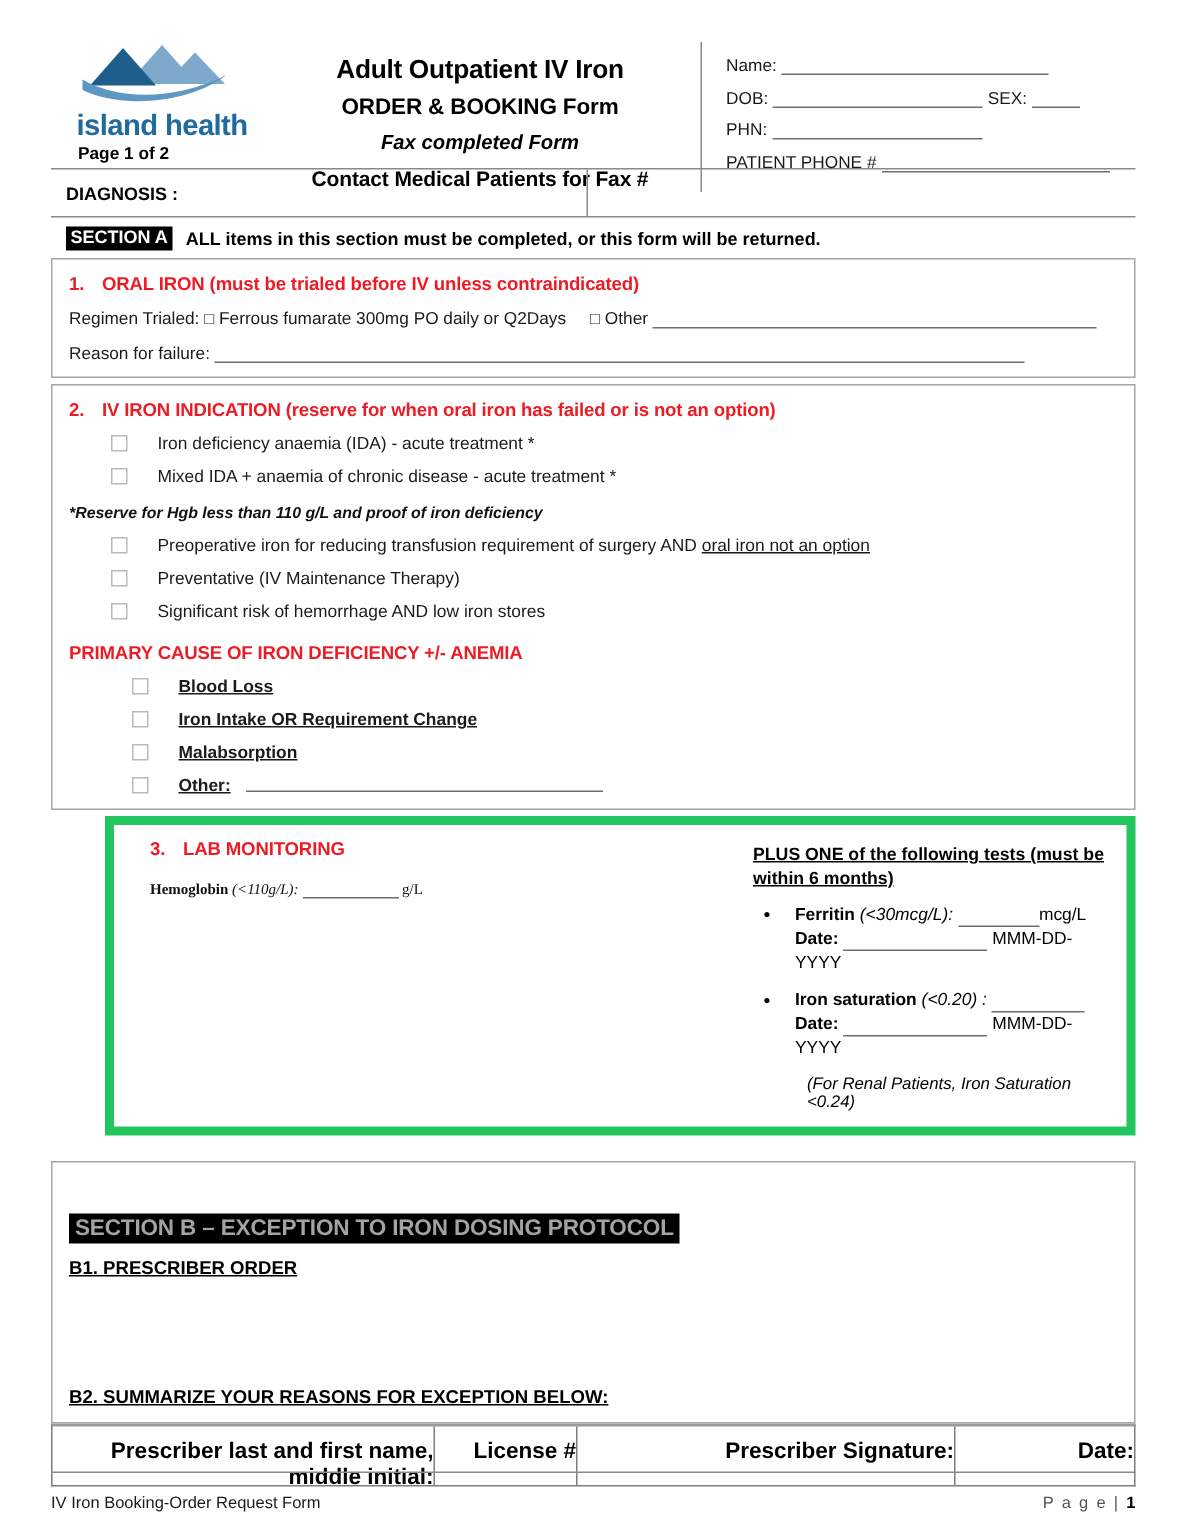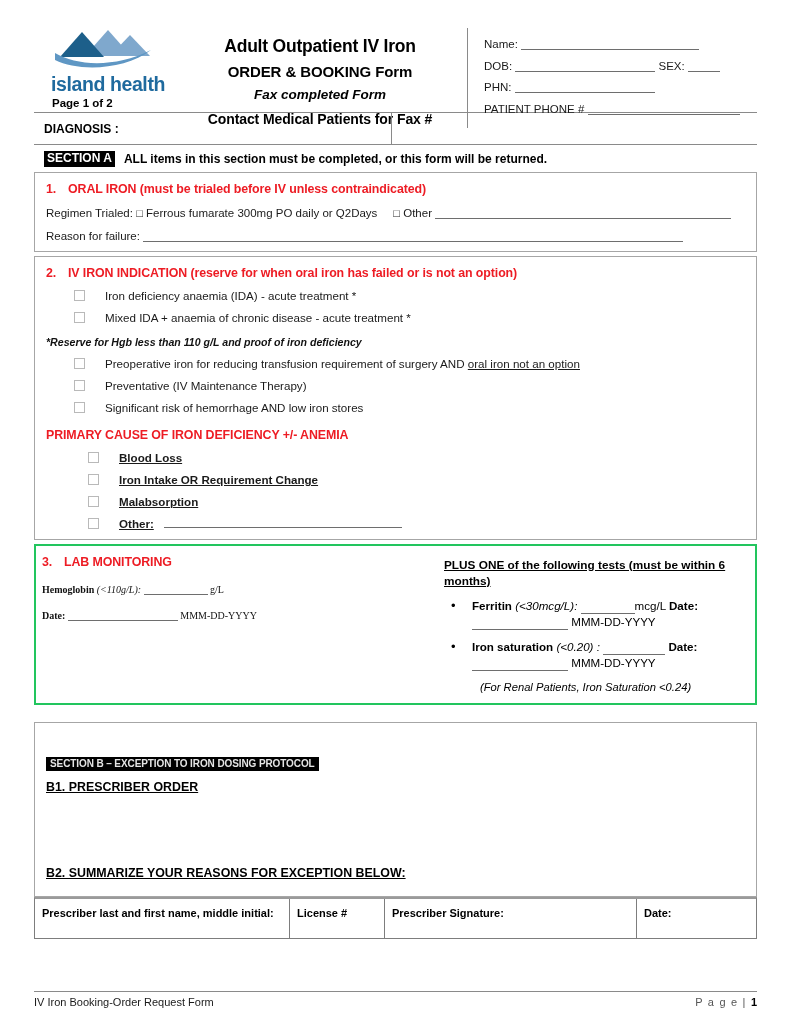--- a/index.html
+++ b/index.html
@@ -162,24 +162,25 @@
     font-style: italic;
     font-weight: bold;
     margin-top: 12px;
     color: #111;
   }
   .u { text-decoration: underline; }
   .bu { font-weight: bold; text-decoration: underline; }
 
   
   .lab-box {
-    border: 2px solid #22c55e;
+    border: 6px solid #22c55e;
     margin-bottom: 4px;
-    padding: 9px 10px 10px 6px;
-    display: flex;
+    padding: 9px 10px 10px 24px;
+    display: flex;
+    margin-left: 36px;
   }
   .lab-left { flex: 0 0 398px; }
   .lab-right { flex: 1 1 auto; padding-top: 2px; padding-left: 4px;}
   .lab-line {
     font-size: 10px;
     margin-top: 15px;
     color: #111;
     font-family: Liberation Serif, serif;
   }
   .plus-head {
@@ -204,22 +205,22 @@
 
   
   .secB-box {
     border: 1px solid #a6a6a6;
     margin-top: 17px;
     padding: 10px 11px 0 11px;
     height: 175px;
     position: relative;
   }
   .secB-title {
-    background: #000; color: #e5e5e5;
-    font-size: 10px; font-weight: bold;
+    background: #000; color: #a3a3a3;
+    font-size: 15px; font-weight: bold;
     display: inline-block;
     padding: 1px 4px 2px 4px;
     letter-spacing: -0.1px;
     margin-top: 24px;
   }
   .b-sub {
     font-size: 12.4px; font-weight: bold;
     text-decoration: underline;
     margin-top: 9px;
   }
@@ -227,37 +228,38 @@
 
   
   .presc-table {
     display: flex;
     border: 1px solid #7d7d7d;
     border-top: 2px solid #9a9a9a;
     height: 42px;
   }
   .pcell {
     border-right: 1px solid #7d7d7d;
-    font-size: 11px;
+    font-size: 15px;
     font-weight: bold;
     padding: 8px 0 0 7px;
+    text-align: right;
   }
   .pcell:last-child { border-right: none; }
   .pc1 { flex: 0 0 255px; }
   .pc2 { flex: 0 0 95px; }
   .pc3 { flex: 0 0 252px; }
   .pc4 { flex: 1 1 auto; }
 
   
   .footer {
     position: absolute;
     left: 34px; right: 34px;
     bottom: 16px;
     border-top: 1px solid #8a8a8a;
-    padding-top: 4px;
+    padding-top: 14px;
     display: flex;
     justify-content: space-between;
     align-items: baseline;
   }
   .f-left { font-size: 11px; color: #1a1a1a; }
   .f-right { font-size: 11px; color: #555; letter-spacing: 1.2px; }
   .f-right b { color: #000; letter-spacing: 0; }
 </style>
 </head>
 <body>
@@ -395,25 +397,20 @@
     <div class="lab-left">
       <div class="red-head">
         <span class="num">3.</span><span>LAB MONITORING</span>
       </div>
       <div class="lab-line">
         <b>Hemoglobin</b>
         <i>(&lt;110g/L):</i>
         <span class="ul" style="width:64px"></span>
         <span>g/L</span>
       </div>
-      <div class="lab-line">
-        <b>Date:</b>
-        <span class="ul" style="width:110px"></span>
-        <span>MMM-DD-YYYY</span>
-      </div>
     </div>
 
     <div class="lab-right">
       <div class="plus-head">PLUS ONE of the following tests (must be within 6 months)</div>
 
       <div class="bullet-item">
         <span class="bdot">•</span>
         <span>
           <b>Ferritin</b>
           <i>(&lt;30mcg/L):</i>

